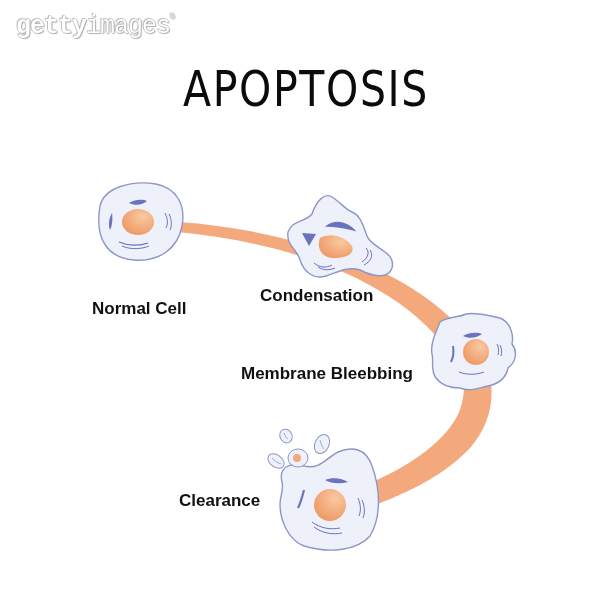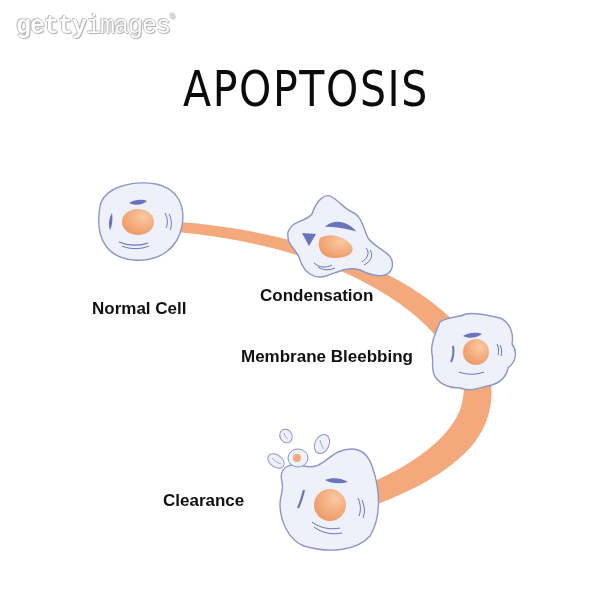--- a/index.html
+++ b/index.html
@@ -93,14 +93,14 @@
       <ellipse cx="298" cy="458" rx="10" ry="9" fill="#eef0fa" stroke="#8e96c8" stroke-width="1"></ellipse>
       <circle cx="297" cy="458" r="4" fill="#f3a97c"></circle>
       <ellipse cx="322" cy="444" rx="7" ry="10" transform="rotate(25 322 444)" fill="#eef0fa" stroke="#8e96c8" stroke-width="1"></ellipse>
       <path d="M320,440 C321,444 322,447 324,449" fill="none" stroke="#8e96c8" stroke-width="0.8"></path>
     </g>
   </g>
 </svg>
 
 <div class="label" style="left:92px; top:271px;margin-top:28px;">Normal Cell</div>
 <div class="label" style="left:260px; top:286px;">Condensation</div>
-<div class="label" style="left:241px; top:347px;">Membrane Bleebbing</div>
-<div class="label" style="left:163px; top:491px;">Clearance</div>
+<div class="label" style="left:241px; top:364px;">Membrane Bleebbing</div>
+<div class="label" style="left:179px; top:491px;">Clearance</div>
 
 </body></html>

